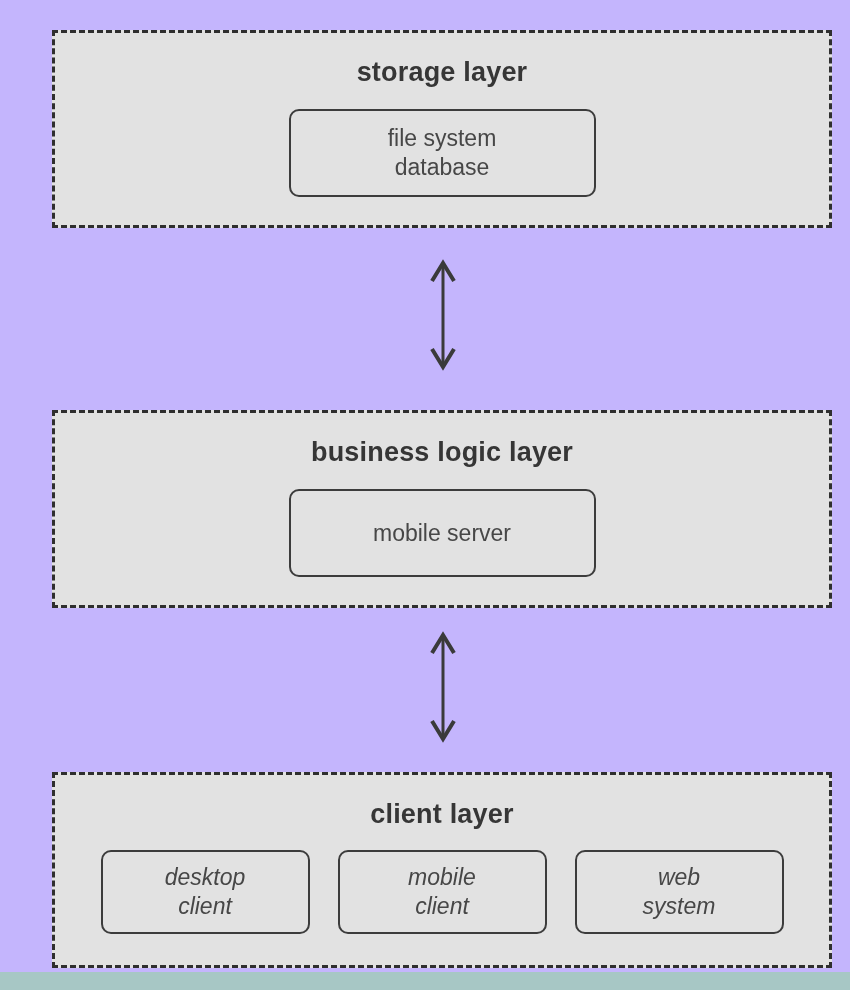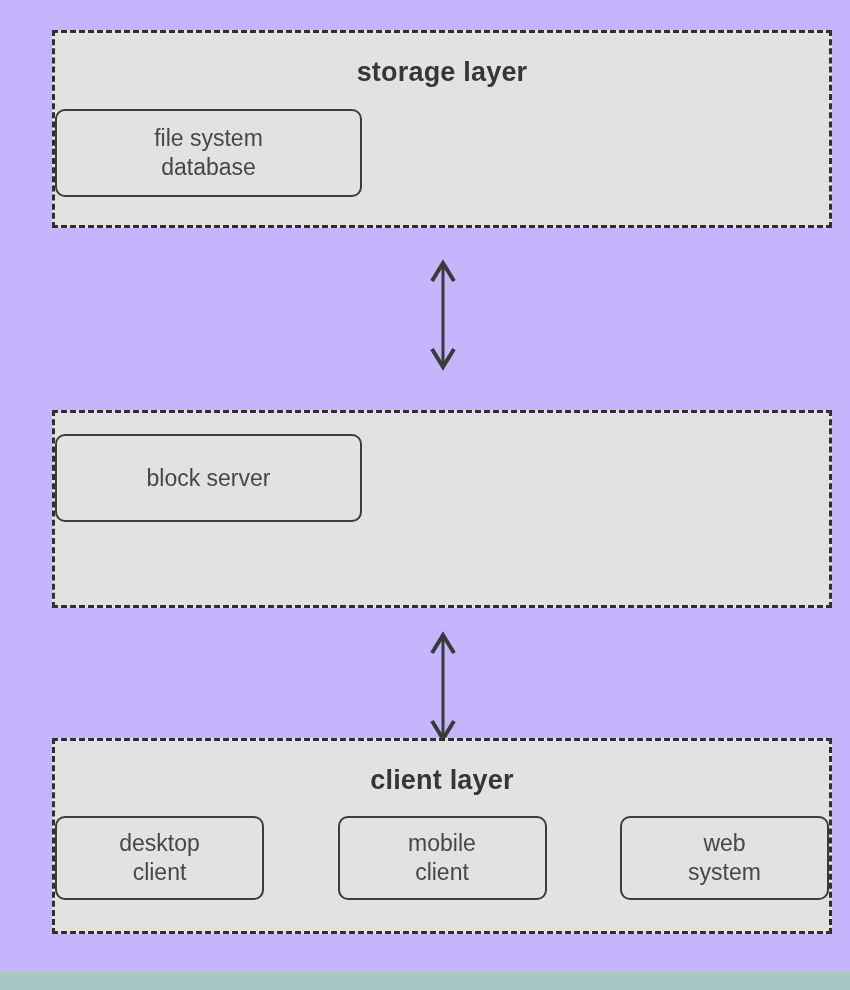--- a/index.html
+++ b/index.html
@@ -18,38 +18,38 @@
   .layer {
     position: absolute;
     left: 52px;
     width: 780px;
     box-sizing: border-box;
     background: #e2e2e2;
     border: 3px dashed #2f2f2f;
   }
   .layer-storage  { top: 30px;  height: 198px; }
   .layer-business { top: 410px; height: 198px; }
-  .layer-client   { top: 738px; height: 196px; }
+  .layer-client   { top: 772px; height: 196px; }
 
   .layer-title {
     margin-top: 24px;
     text-align: center;
     font-size: 27px;
     font-weight: bold;
     color: #363636;
     letter-spacing: 0.2px;
   }
   .box-row {
     display: flex;
-    justify-content: space-between;
+    justify-content: center;
     align-items: center;
     gap: 32px;
     margin-top: 21px;
   }
-  .layer-client .box-row { gap: 28px; margin-top: 20px; }
+  .layer-client .box-row { gap: 28px; margin-top: 20px; font-style: italic; }
 
   .node {
     box-sizing: border-box;
     border: 2.5px solid #3c3c3c;
     border-radius: 10px;
     background: #e2e2e2;
     display: flex;
     align-items: center;
     justify-content: center;
     text-align: center;
@@ -83,22 +83,23 @@
     </div>
   </div>
 
   <svg class="v-arrow v-arrow-1" viewBox="0 0 40 118" xmlns="http://www.w3.org/2000/svg" aria-hidden="true">
     <line x1="20" y1="8" x2="20" y2="110" stroke="#3a3a3a" stroke-width="3"></line>
     <path d="M9 25 L20 7 L31 25" fill="none" stroke="#3a3a3a" stroke-width="4" stroke-linejoin="miter"></path>
     <path d="M9 93 L20 111 L31 93" fill="none" stroke="#3a3a3a" stroke-width="4" stroke-linejoin="miter"></path>
   </svg>
 
   <div class="layer layer-business">
+    <div class="layer-title">business logic layer</div>
     <div class="box-row">
-      <div class="node node-wide">block server</div>
+      <div class="node node-wide">mobile server</div>
     </div>
   </div>
 
   <svg class="v-arrow v-arrow-2" viewBox="0 0 40 118" xmlns="http://www.w3.org/2000/svg" aria-hidden="true">
     <line x1="20" y1="8" x2="20" y2="110" stroke="#3a3a3a" stroke-width="3"></line>
     <path d="M9 25 L20 7 L31 25" fill="none" stroke="#3a3a3a" stroke-width="4" stroke-linejoin="miter"></path>
     <path d="M9 93 L20 111 L31 93" fill="none" stroke="#3a3a3a" stroke-width="4" stroke-linejoin="miter"></path>
   </svg>
 
   <div class="layer layer-client">

